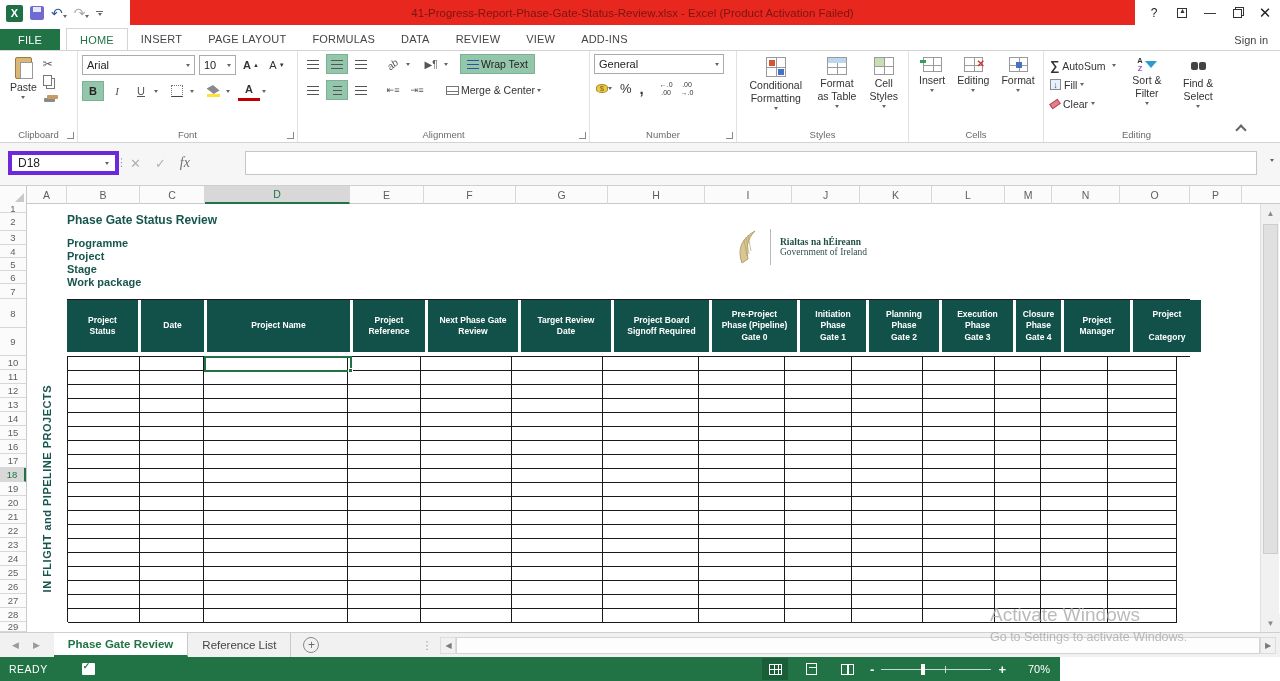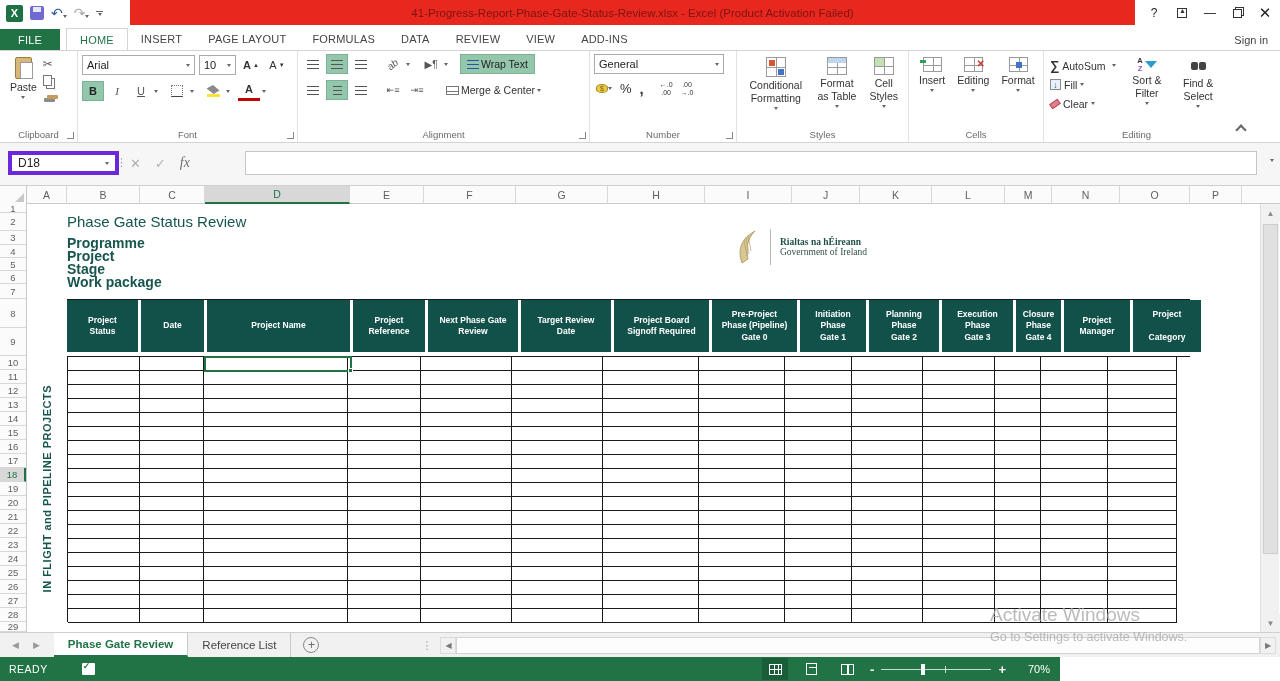--- a/index.html
+++ b/index.html
@@ -62,22 +62,22 @@
   .ch.sel { background:#d8d8d8; color:#217346; border-bottom:2px solid #217346; }
   #corner { width:27px; height:18px; border-right:1px solid #c9c9c9; position:relative; background:#fbfbfb; }
   #corner::after { content:""; position:absolute; right:2px; bottom:2px; border-left:9px solid transparent; border-bottom:9px solid #c9c9c9; }
 
   
   #grid { position:absolute; left:0; top:204px; width:1280px; height:428px; background:#fff; }
   #rowheaders { position:absolute; left:0; top:0; width:27px; height:428px; border-right:1px solid #c9c9c9; background:#fbfbfb; }
   .rh { border-bottom:1px solid #d8d8d8; display:flex; align-items:center; justify-content:center; font-size:9.5px; color:#5e5e5e; }
   .rh.sel { background:#d8d8d8; color:#217346; border-right:2px solid #217346; }
   #sheet { position:absolute; left:27px; top:0; width:1233px; height:428px; }
-  #doc-title { position:absolute; left:40px; top:9px; font-size:15px; font-weight:normal; color:#17564f; }
-  #doc-labels { position:absolute; left:40px; top:33px; font-size:14px; font-weight:bold; color:#17564f; line-height:13px; }
+  #doc-title { position:absolute; left:40px; top:9px; font-size:12px; font-weight:bold; color:#17564f; }
+  #doc-labels { position:absolute; left:40px; top:33px; font-size:11px; font-weight:bold; color:#17564f; line-height:13px; }
   #side-label { position:absolute; left:0; top:152px; width:40px; height:266px; display:flex; align-items:center; justify-content:center; }
   #side-label span { writing-mode:vertical-rl; transform:rotate(180deg); font-weight:bold; font-size:11px; color:#17564f; letter-spacing:.5px; white-space:nowrap; }
   #logo { position:absolute; left:708px; top:24px; display:flex; align-items:center; gap:9px; }
   #logo .bar { width:1px; height:36px; background:#b9b9b9; }
   #logo .t1 { font-family:"Liberation Serif",serif; font-weight:bold; font-size:9.5px; color:#1f4f46; }
   #logo .t2 { font-family:"Liberation Serif",serif; font-size:9.5px; color:#31504a; }
   #theader { position:absolute; left:40px; top:95px; width:1123px; height:57px; border-top:1px solid #1a1a1a; display:grid; column-gap:3px; padding-bottom:4px; background:#fff; }
   .th { background:#11514a; color:#fff; font-weight:bold; font-size:8.5px; line-height:1.35; display:flex; flex-direction:column; align-items:center; justify-content:center; text-align:center; padding:1px 2px; }
   #tbody { position:absolute; left:40px; top:152px; width:1123px; height:266px; display:grid; border-left:1px solid #1a1a1a; border-top:1px solid #1a1a1a; }
   .td { border-right:1px solid #1a1a1a; border-bottom:1px solid #1a1a1a; background:#fff; }

